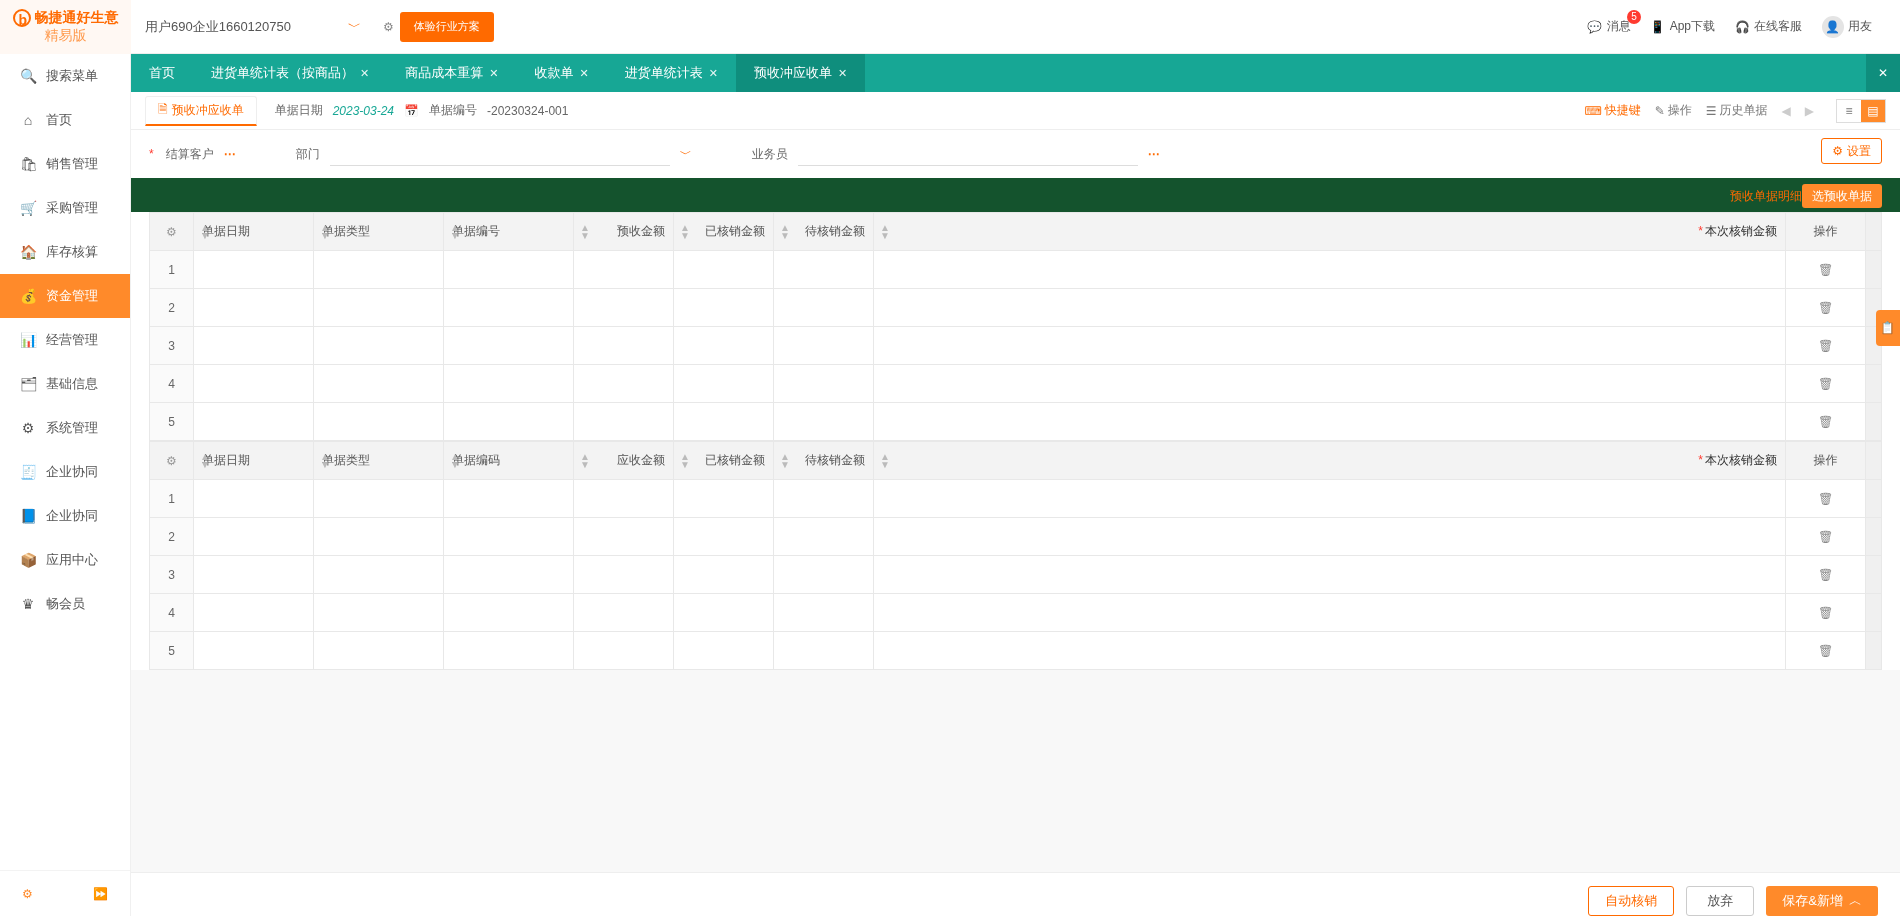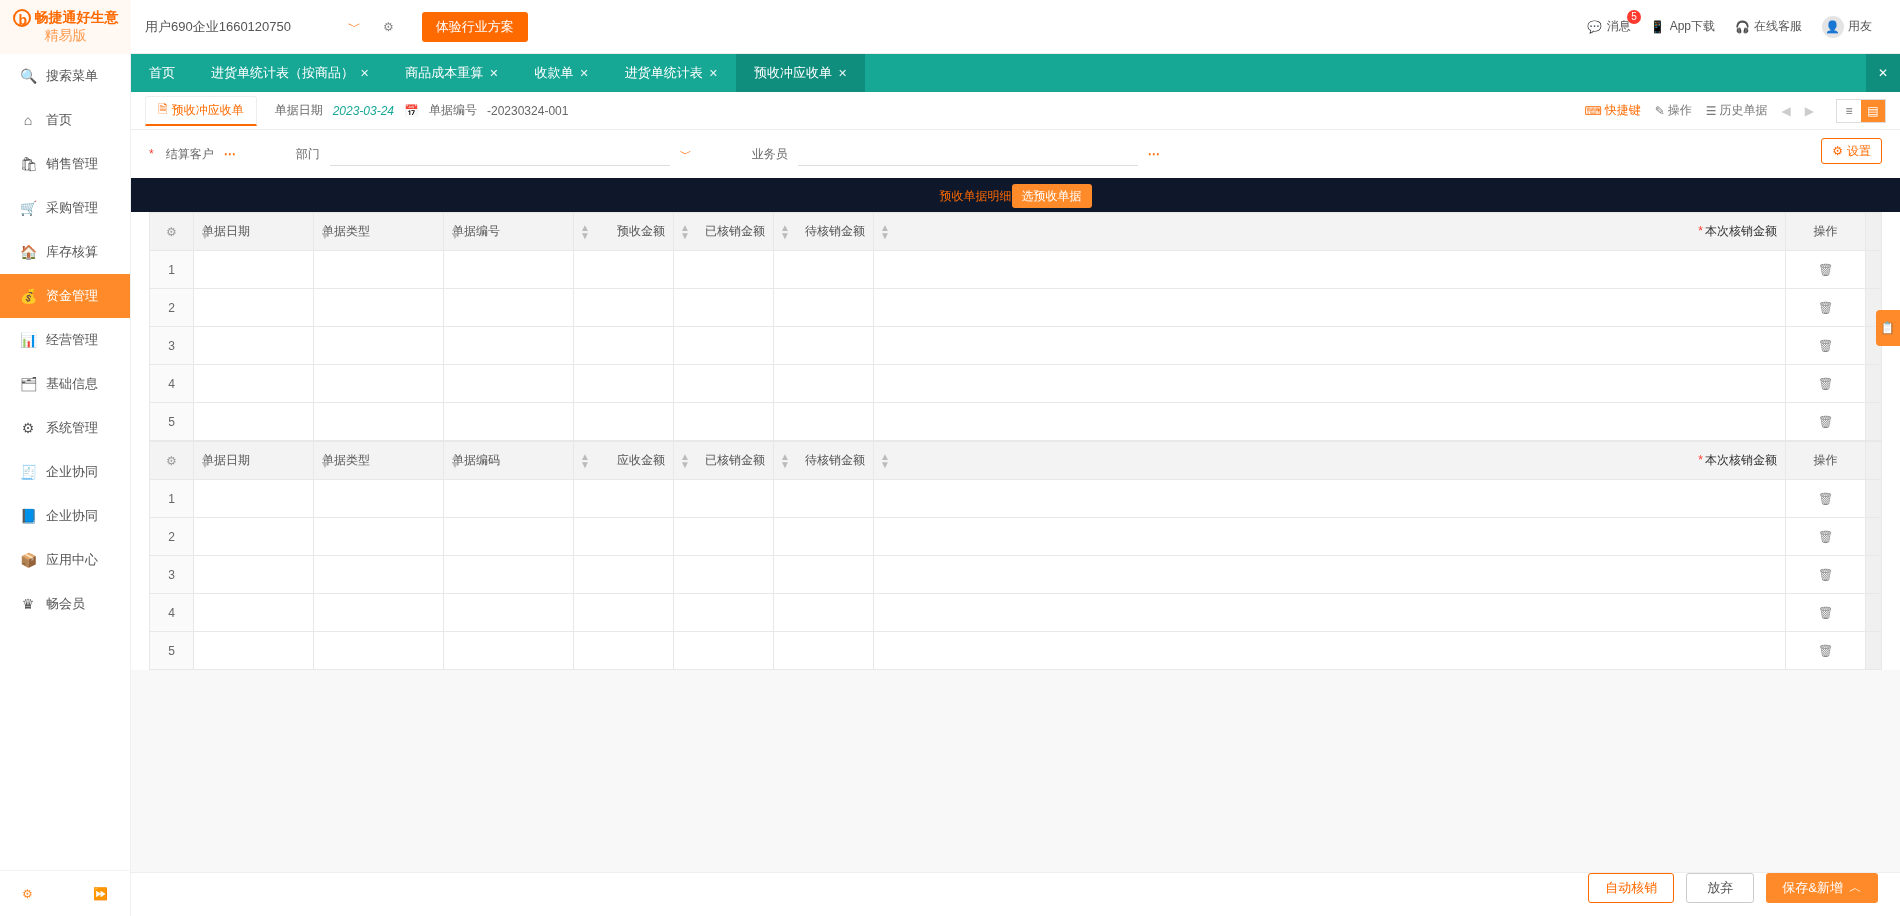--- a/index.html
+++ b/index.html
@@ -5,21 +5,21 @@
   *{box-sizing:border-box;margin:0;padding:0;}
   body{font-family:"Microsoft YaHei",Arial,sans-serif;font-size:12px;color:#333;background:#fff;overflow:hidden;width:1900px;height:916px;}
   
   .topbar{height:54px;display:flex;align-items:center;border-bottom:1px solid #eee;}
   .logo-block{width:131px;height:54px;display:flex;flex-direction:column;align-items:center;justify-content:center;background:#fff8f3;}
   .logo-row{display:flex;align-items:center;gap:4px;color:#ff6a00;font-weight:bold;font-size:14px;}
   .logo-sub{font-size:14px;color:#ff9a4d;}
   .company-select{margin-left:14px;height:30px;width:220px;border:none;display:flex;align-items:center;color:#555;font-size:13px;position:relative;}
   .company-select .chev{position:absolute;right:4px;color:#ff6a00;}
   .gear-btn{margin-left:18px;color:#888;}
-  .orange-btn{margin-left:28px;background:#ff6a00;color:#fff;border:none;border-radius:3px;height:30px;padding:0 14px;font-size:13px;cursor:pointer;}
+  .orange-btn{margin-left:6px;background:#ff6a00;color:#fff;border:none;border-radius:3px;height:30px;padding:0 14px;font-size:11px;cursor:pointer;}
   .topbar-right{margin-left:auto;display:flex;align-items:center;gap:20px;padding-right:28px;color:#555;}
   .topbar-right .item{display:flex;align-items:center;gap:4px;font-size:12px;cursor:pointer;position:relative;}
   .badge{position:absolute;top:-8px;right:-10px;background:#ff3b30;color:#fff;border-radius:8px;font-size:10px;padding:0 4px;line-height:14px;}
   .avatar{width:22px;height:22px;border-radius:50%;background:#e4e4e4;display:inline-flex;align-items:center;justify-content:center;color:#999;}
   
   .layout{display:flex;height:calc(916px - 54px);}
   .sidebar{width:131px;background:#fff;border-right:1px solid #f0f0f0;display:flex;flex-direction:column;}
   .side-item{height:44px;display:flex;align-items:center;gap:10px;padding-left:20px;color:#555;cursor:pointer;font-size:13px;}
   .side-item.active{background:#ff8a2a;color:#fff;}
   .side-item .ic{width:16px;text-align:center;font-size:14px;}
@@ -48,39 +48,39 @@
   .form-row{background:#fff;padding:12px 18px;display:flex;align-items:center;gap:60px;position:relative;}
   .form-field{display:flex;align-items:center;gap:10px;}
   .form-field .req{color:#ff3b30;margin-right:2px;}
   .form-field label{color:#666;}
   .cust-input{width:340px;border:none;border-bottom:1px solid #ff6a00;height:24px;font-size:12px;color:#bbb;padding:0 2px;outline:none;}
   .dept-input{width:340px;border:none;border-bottom:1px solid #ddd;height:24px;}
   .more-dots{color:#ff6a00;font-weight:bold;cursor:pointer;}
   .chev-down{color:#ff6a00;cursor:pointer;}
   .settings-btn{position:absolute;right:18px;top:8px;border:1px solid #ff6a00;color:#ff6a00;background:#fff;border-radius:3px;height:26px;padding:0 10px;display:flex;align-items:center;gap:4px;cursor:pointer;font-size:12px;}
   
-  .section-bar{display:flex;align-items:center;justify-content:center;padding:6px 18px 4px 18px;background:#0f172a;}
+  .section-bar{display:flex;align-items:center;justify-content:flex-end;padding:6px 18px 4px 18px;background:#14532d;}
   .section-title{color:#ff6a00;font-size:12px;}
   .mini-orange-btn{background:#ff8a2a;color:#fff;border:none;border-radius:3px;height:24px;padding:0 10px;font-size:12px;cursor:pointer;}
   
   .tbl-wrap{background:#fff;padding:0 18px;}
   table{width:100%;border-collapse:collapse;table-layout:fixed;}
   th,td{border:1px solid #e8e8e8;height:38px;padding:0 8px;font-size:12px;}
   th{background:#f3f3f3;color:#555;font-weight:normal;position:relative;}
   th .sort{position:absolute;left:6px;top:50%;transform:translateY(-50%);color:#bbb;font-size:10px;line-height:8px;}
   th .gear{color:#999;}
   th.req-col{color:#333;}
   th.req-col .star{color:#ff3b30;margin-right:2px;}
   td.rn{text-align:center;color:#666;background:#fafafa;width:40px;}
   td.op{text-align:center;color:#888;}
   td.num{text-align:right;}
   tr.subtotal td{background:#fff7e6;}
   tr.subtotal td.num{font-weight:normal;}
   
-  .bottom-bar{position:absolute;bottom:0;right:0;left:131px;height:44px;background:#fff;border-top:1px solid #eee;display:flex;align-items:flex-start;justify-content:flex-end;gap:12px;padding-right:22px;}
+  .bottom-bar{position:absolute;bottom:0;right:0;left:131px;height:44px;background:#fff;border-top:1px solid #eee;display:flex;align-items:flex-end;justify-content:flex-end;gap:12px;padding-right:22px;}
   .btn-outline-orange{border:1px solid #ff6a00;color:#ff6a00;background:#fff;border-radius:3px;height:30px;padding:0 16px;font-size:13px;cursor:pointer;}
   .btn-outline-gray{border:1px solid #ccc;color:#555;background:#fff;border-radius:3px;height:30px;padding:0 20px;font-size:13px;cursor:pointer;}
   .btn-orange-big{background:#ff8a2a;color:#fff;border:none;border-radius:3px;height:30px;padding:0 16px;font-size:13px;cursor:pointer;display:flex;align-items:center;gap:6px;}
   
   .float-tab{position:absolute;right:0;top:310px;width:24px;height:36px;background:#ff8a2a;border-radius:4px 0 0 4px;display:flex;align-items:center;justify-content:center;color:#fff;}
   .scroll-col{width:14px;background:#f0f0f0;}
   
   .c-gear{width:44px;}
   .c-date{width:120px;}
   .c-type{width:130px;}

